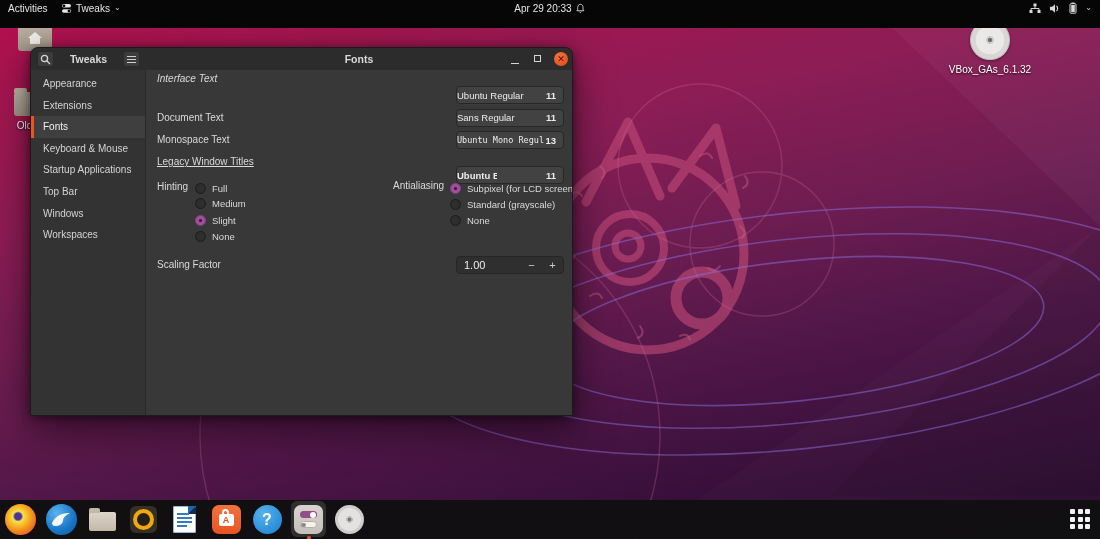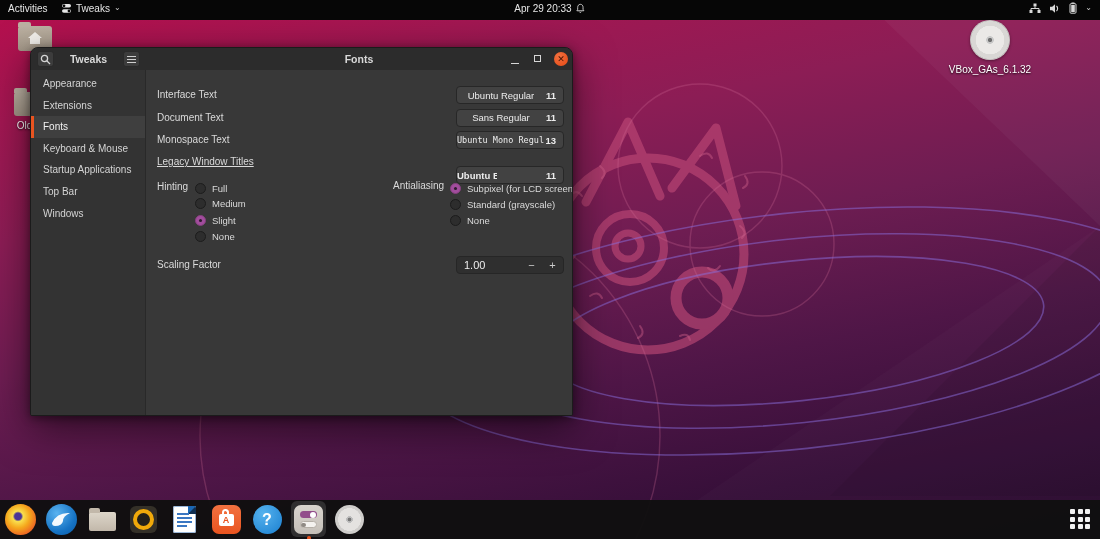--- a/index.html
+++ b/index.html
@@ -2,21 +2,21 @@
 <html><head>
 <meta charset="utf-8">
 <style>
   html,body{margin:0;padding:0;}
   body{width:1100px;height:539px;overflow:hidden;position:relative;
        font-family:"Liberation Sans","DejaVu Sans",sans-serif;
        -webkit-font-smoothing:antialiased;background:#000;}
   .abs{position:absolute;}
 
   
-  #topbar{position:absolute;left:0;top:0;width:1100px;height:20px;background:#060606;
+  #topbar{position:absolute;left:0;top:0;width:1100px;height:28px;background:#060606;
           color:#e6e6e6;font-size:10px;z-index:50;}
   #topbar .item{position:absolute;top:0;height:16px;display:flex;align-items:center;gap:4px;}
   #activities{left:8px;}
   #appmenu{left:61px;}
   #clock{left:50%;transform:translateX(-50%);}
   #indicators{right:8px;display:flex;gap:8px;align-items:center;height:16px;position:absolute;top:0;}
   .chev{font-size:8px;color:#cfcfcf;transform:translateY(-1px);}
 
   
   #wallpaper{position:absolute;left:0;top:16px;width:1100px;height:523px;
@@ -60,21 +60,21 @@
   #sidebar{position:absolute;left:0;top:22px;width:115px;bottom:0;background:#333333;
     border-right:1px solid #292929;box-sizing:border-box;padding-top:3px;}
   .sb-item{height:21.6px;line-height:21.6px;padding-left:12px;font-size:10px;color:#d4d4d4;}
   .sb-item.sel{background:#3f3f3f;border-left:3px solid #e95420;padding-left:9px;color:#f0f0f0;}
 
   #content{position:absolute;left:115px;top:22px;right:0;bottom:0;background:#383838;}
   .c-label{position:absolute;font-size:10px;color:#dadada;white-space:nowrap;}
   .font-btn{position:absolute;left:310px;width:108px;height:18px;background:#424242;
     border:1px solid #272727;border-radius:4px;box-sizing:border-box;display:flex;
     align-items:center;color:#ececec;font-size:9.5px;}
-  .font-btn .fname{flex:1;text-align:center;white-space:nowrap;overflow:hidden;}
+  .font-btn .fname{flex:1;white-space:nowrap;overflow:hidden;}
   .font-btn .fsize{font-weight:bold;padding:0 7px 0 1px;}
   .font-btn.mono .fname{font-family:"DejaVu Sans Mono",monospace;font-size:8.5px;}
   .font-btn.boldname .fname{font-weight:bold;}
 
   .radio-row{position:absolute;display:flex;align-items:center;gap:6px;height:14px;}
   .radio{width:11px;height:11px;border-radius:50%;background:#2d2d2d;border:1px solid #1c1c1c;
     box-sizing:border-box;position:relative;flex:0 0 auto;}
   .radio.sel{background:#a24d9d;border-color:#86407f;}
   .radio.sel::after{content:"";position:absolute;inset:3px;border-radius:50%;background:#2e1c2e;}
   .radio-row span{font-size:9.5px;color:#dadada;white-space:nowrap;}
@@ -262,25 +262,26 @@
   </div>
 
   <div id="sidebar">
     <div class="sb-item">Appearance</div>
     <div class="sb-item">Extensions</div>
     <div class="sb-item sel">Fonts</div>
     <div class="sb-item">Keyboard &amp; Mouse</div>
     <div class="sb-item">Startup Applications</div>
     <div class="sb-item">Top Bar</div>
     <div class="sb-item">Windows</div>
+    <div class="sb-item">Workspaces</div>
   </div>
 
   <div id="content">
 
-    <div class="c-label" style="left:11px;top:19px;">Interface Text</div>
+    <div class="c-label" style="left:11px;top:3px;font-style:italic;">Interface Text</div>
     <div class="font-btn" style="top:16px;">
       <span class="fname">Ubuntu Regular</span>
       <span class="fsize">11</span>
     </div>
 
     <div class="c-label" style="left:11px;top:41.5px;">Document Text</div>
     <div class="font-btn" style="top:38.5px;">
       <span class="fname">Sans Regular</span>
       <span class="fsize">11</span>
     </div>

